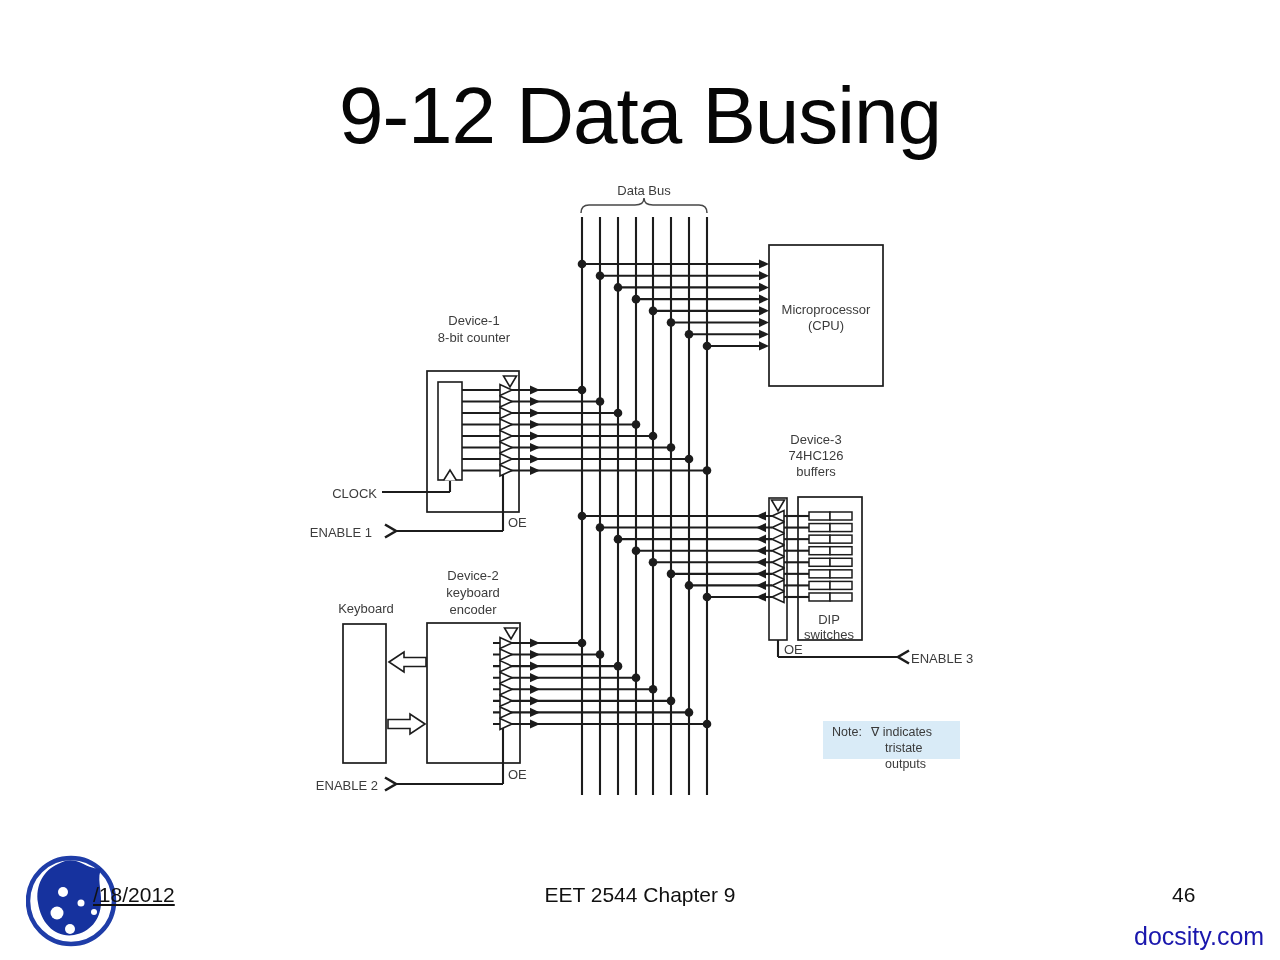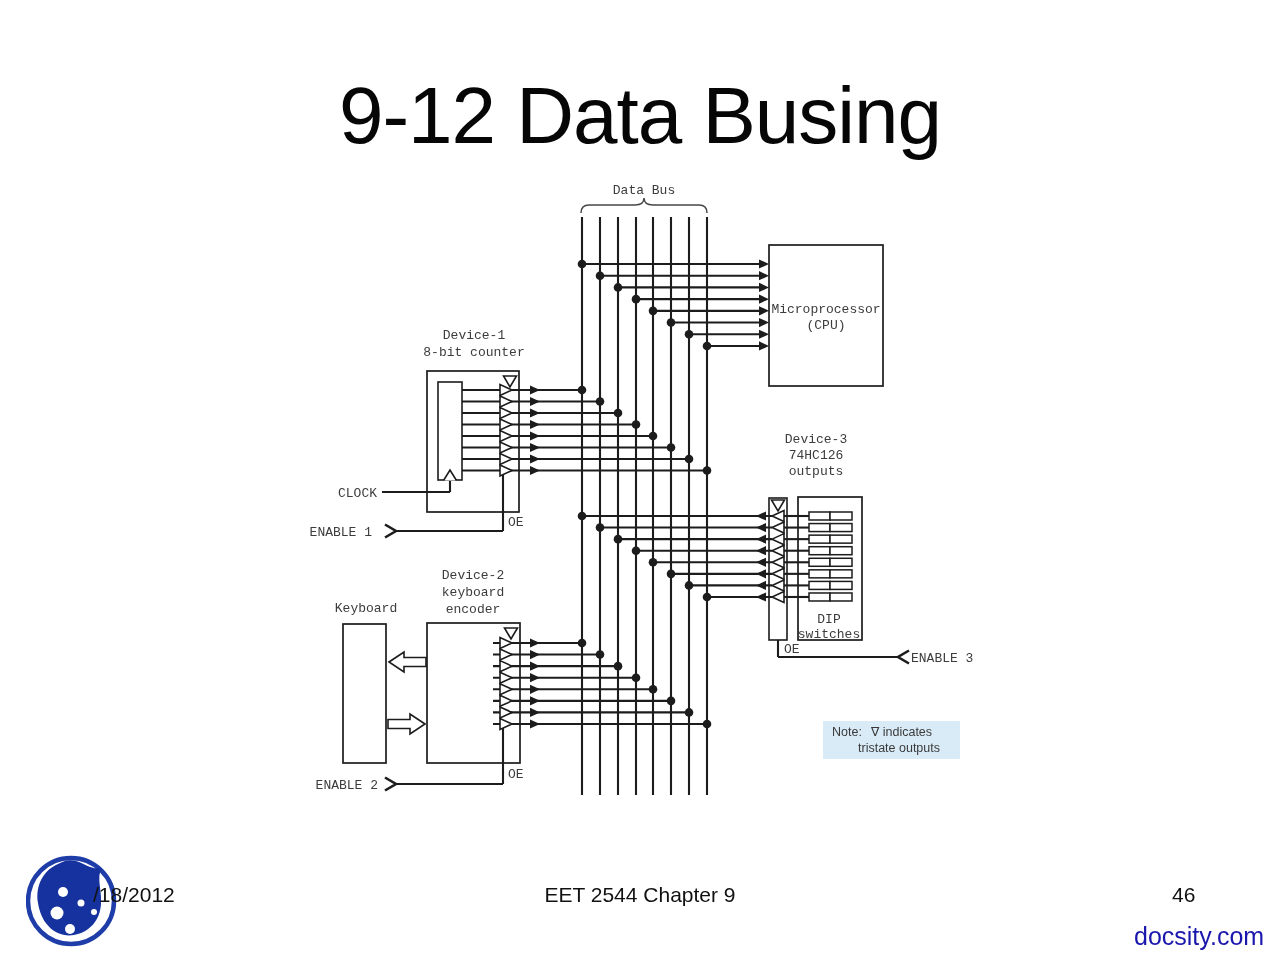--- a/index.html
+++ b/index.html
@@ -1,29 +1,29 @@
 <!DOCTYPE html>
 <html style="--note-bg: #d9ebf7; --docsity-blue: #1a17ad;"><head>
 <meta charset="utf-8">
 <style>
   html,body{margin:0;padding:0;background:#fff;}
   .slide{position:relative;width:1280px;height:960px;background:#ffffff;overflow:hidden;
          font-family:"Liberation Sans", sans-serif;border-radius:10px;}
   .title{position:absolute;top:70px;left:640px;transform:translateX(-50%);
          font-size:80px;color:#060606;white-space:nowrap;letter-spacing:-1px;}
   svg.diagram{position:absolute;left:0;top:0;}
-  .lbl{position:absolute;font-size:13px;color:#3c3c3c;white-space:nowrap;line-height:17px;font-family:Liberation Mono, monospace;}
+  .lbl{position:absolute;font-size:13px;color:#3c3c3c;white-space:nowrap;line-height:17px;}
   .ctr{transform:translateX(-50%);text-align:center;}
   .rgt{text-align:left;}
   .note{position:absolute;left:823px;top:721px;width:137px;height:38px;
         background:var(--note-bg,#d9ebf7);font-size:12.5px;color:#3a3a3a;line-height:16px;
         padding-top:3px;box-sizing:border-box;}
   .note .l1{padding-left:9px;}
   .note .pre{margin-right:9px;}
-  .note .l2{margin-left:35px;}
+  .note .l2{margin-left:62px;}
   .foot{position:absolute;font-size:21px;color:#111;white-space:nowrap;}
   .site{position:absolute;left:1134px;top:922px;font-size:25px;color:var(--docsity-blue,#1a17ad);}
   .logo{position:absolute;left:26px;top:851px;}
 </style>
 </head>
 <body>
 
 <div class="slide">
 
   <div class="title">9-12 Data Busing</div>
@@ -219,53 +219,53 @@
     <circle cx="68" cy="61" r="3" fill="#fff"></circle>
   </svg>
 
   <div class="lbl ctr" style="left:644px;top:182px;">Data Bus</div>
 
   <div class="lbl ctr" style="left:826px;top:302px;line-height:16px;">
     <span>Microprocessor</span><br>
     <span>(CPU)</span>
   </div>
 
-  <div class="lbl ctr" style="left:474px;top:327px;">
+  <div class="lbl ctr" style="left:474px;top:312px;">
     <span>Device-1</span><br>
     <span>8-bit counter</span>
   </div>
   <div class="lbl rgt" style="right:903px;top:485px;">CLOCK</div>
   <div class="lbl" style="left:508px;top:514px;">OE</div>
   <div class="lbl rgt" style="right:908px;top:524px;">ENABLE 1</div>
 
   <div class="lbl ctr" style="left:366px;top:600px;">Keyboard</div>
   <div class="lbl ctr" style="left:473px;top:567px;">
     <span>Device-2</span><br>
     <span>keyboard</span><br>
     <span>encoder</span>
   </div>
   <div class="lbl" style="left:508px;top:766px;">OE</div>
   <div class="lbl rgt" style="right:902px;top:777px;margin-left:28px;">ENABLE 2</div>
 
   <div class="lbl ctr" style="left:816px;top:432px;line-height:16px;">
     <span>Device-3</span><br>
     <span>74HC126</span><br>
-    <span>outputs</span>
+    <span>buffers</span>
   </div>
   <div class="lbl ctr" style="left:829px;top:604px;line-height:15px;margin-top:8px;">
     <span>DIP</span><br>
     <span>switches</span>
   </div>
   <div class="lbl" style="left:784px;top:641px;">OE</div>
   <div class="lbl" style="left:911px;top:650px;">ENABLE 3</div>
 
   <div class="note">
     <div class="l1">
       <span class="pre">Note:</span><span>∇ indicates</span>
     </div>
     <div class="l2">tristate outputs</div>
   </div>
 
-  <div class="foot" style="left:93px;top:883px;">/18/2012</div>
+  <div class="foot" style="left:93px;top:883px;text-decoration:underline;">/18/2012</div>
   <div class="foot" style="left:640px;top:883px;transform:translateX(-50%);">EET 2544 Chapter 9</div>
   <div class="foot" style="left:1172px;top:883px;">46</div>
   <div class="site">docsity.com</div>
 </div>
 
 </body></html>

